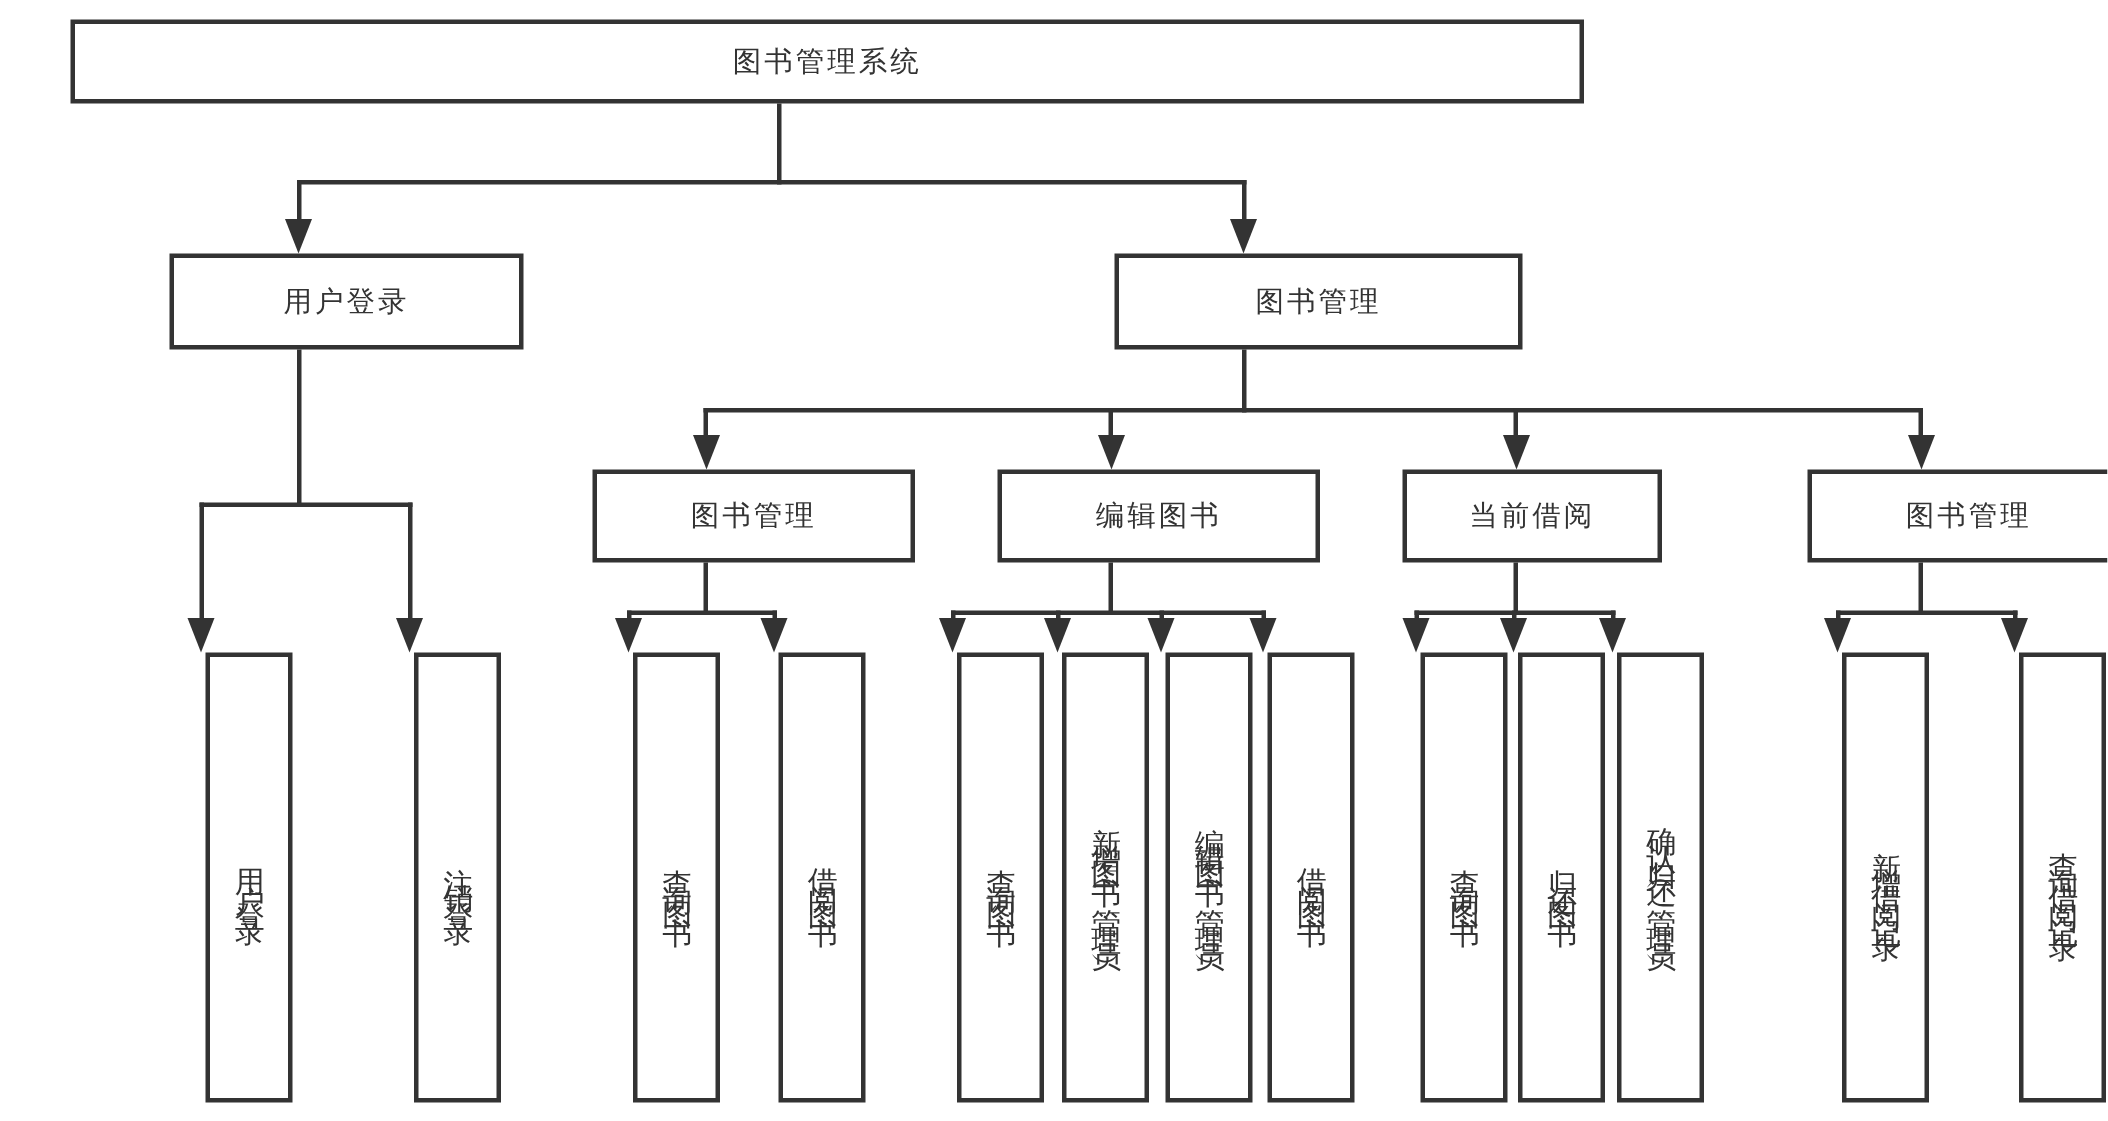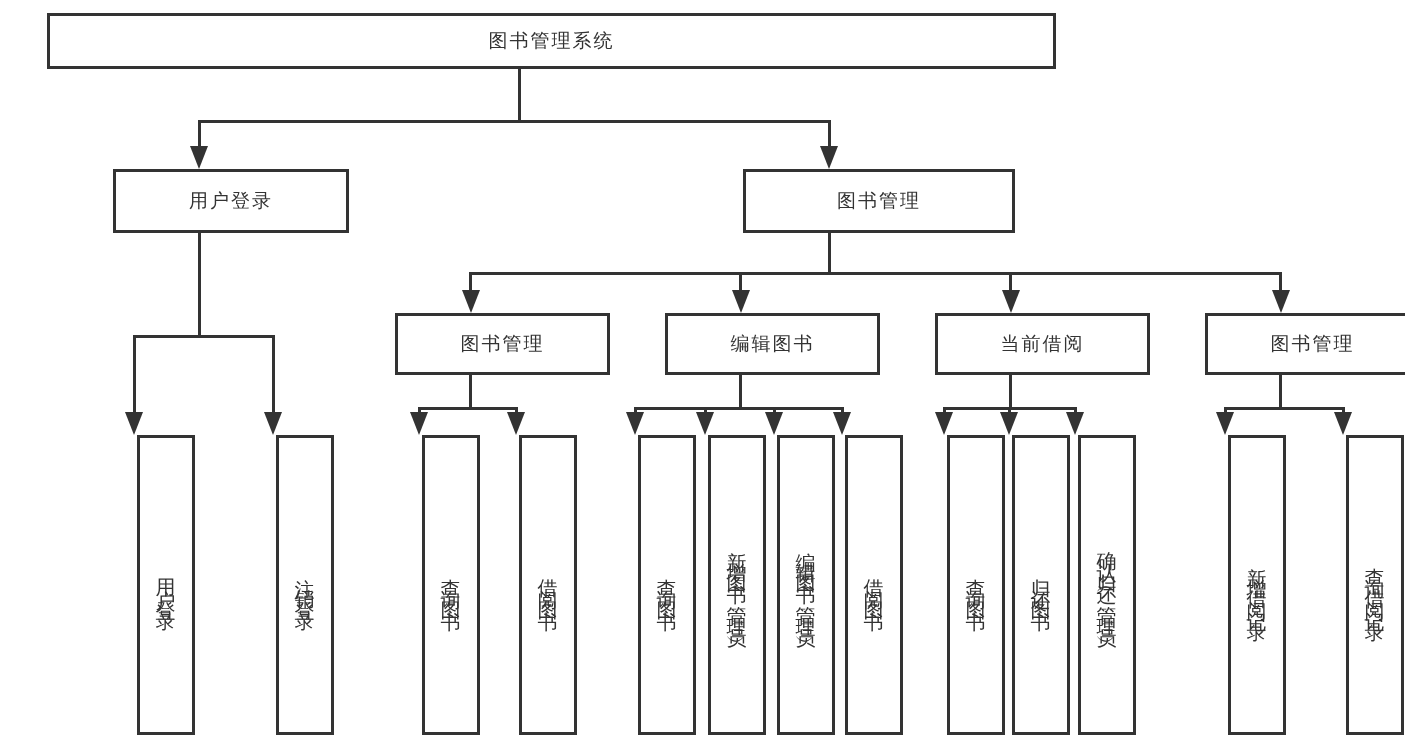--- a/index.html
+++ b/index.html
@@ -83,21 +83,21 @@
     </div>
     <div class="node node-h" style="left: 711px; top: 169px; width: 272px; height: 64px;">
       <span class="label">图书管理</span>
     </div>
     <div class="node node-h" style="left: 363px; top: 313px; width: 215px; height: 62px;">
       <span class="label">图书管理</span>
     </div>
     <div class="node node-h" style="left: 633px; top: 313px; width: 215px; height: 62px;">
       <span class="label">编辑图书</span>
     </div>
-    <div class="node node-h" style="left: 903px; top: 313px; width: 215px; height: 62px; font-family: Liberation Serif, serif;">
+    <div class="node node-h" style="left: 903px; top: 313px; width: 173px; height: 62px; font-family: Liberation Serif, serif;">
       <span class="label">当前借阅</span>
     </div>
     <div class="node node-h" style="left: 1173px; top: 313px; width: 215px; height: 62px;">
       <span class="label">图书管理</span>
     </div>
     <div class="node node-v" style="left: 105px; top: 435px; width: 58px; height: 300px;">
       <span class="label">用户登录</span>
     </div>
     <div class="node node-v" style="left: 244px; top: 435px; width: 58px; height: 300px;">
       <span class="label">注销登录</span>

